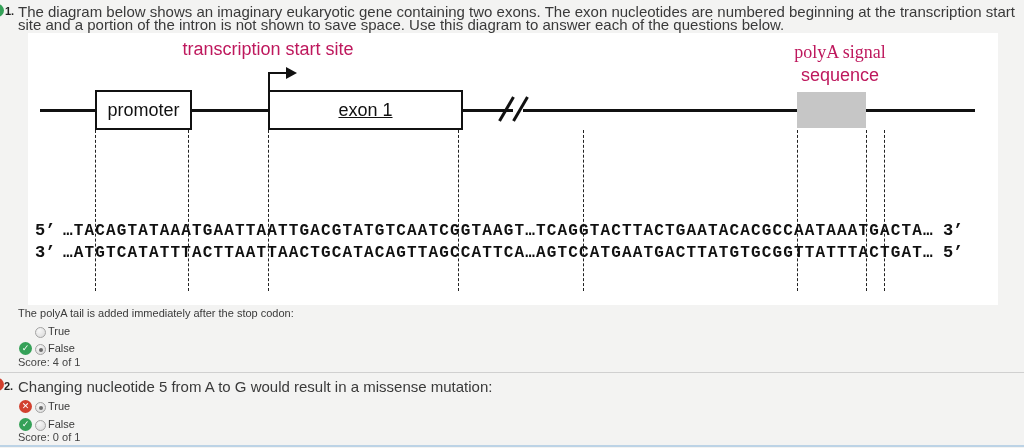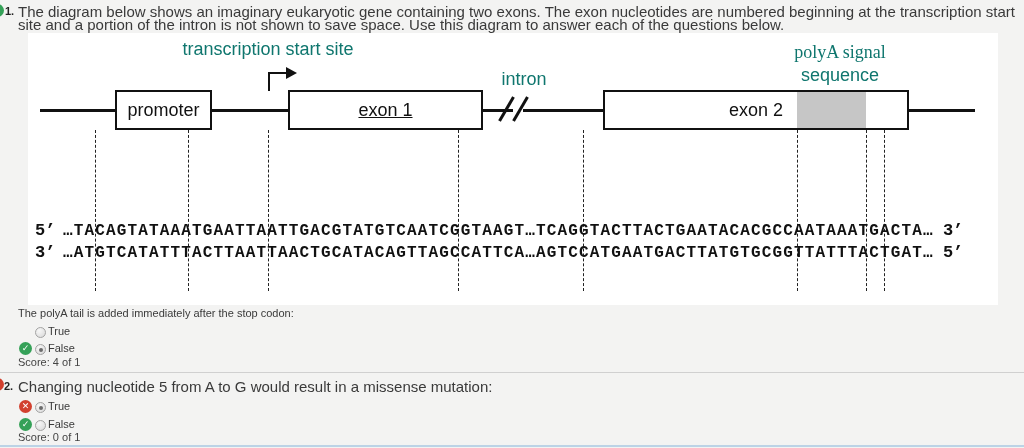--- a/index.html
+++ b/index.html
@@ -8,24 +8,24 @@
 
   
   .q-num{position:absolute;font-size:11px;font-weight:bold;color:#222;}
   .q-text{position:absolute;left:18px;width:1002px;font-size:15px;line-height:13px;color:#3a3a3a;}
   .status-sliver{position:absolute;left:-9px;width:13px;height:13px;border-radius:50%;}
 
   
   .panel{position:absolute;left:28px;top:33px;width:970px;height:272px;background:#ffffff;}
   .main-line{position:absolute;left:12px;top:76px;width:935px;height:3px;background:#111;}
   .gene-box{position:absolute;top:57px;height:36px;border:2px solid #111;background:#fff;
-            font-size:18px;color:#111;text-align:center;line-height:36px;margin-left:20px;}
+            font-size:18px;color:#111;text-align:center;line-height:36px;}
   .gray-region{position:absolute;top:59px;height:36px;}
   .dash{position:absolute;top:97px;height:161px;width:0;border-left:1px dashed #222;}
-  .diag-label{position:absolute;font-size:18px;color:#0f766e;text-align:center;}
+  .diag-label{position:absolute;font-size:18px;color:#be185d;text-align:center;}
   .tss-vert{position:absolute;left:240px;top:39px;width:2px;height:19px;background:#111;}
   .tss-horiz{position:absolute;left:240px;top:39px;width:19px;height:2px;background:#111;}
   .tss-head{position:absolute;left:258px;top:34px;width:0;height:0;
             border-left:11px solid #111;border-top:6px solid transparent;border-bottom:6px solid transparent;}
   .break-gap{position:absolute;left:485px;top:73px;width:10px;height:9px;background:#fff;}
   .break-slash{position:absolute;top:62px;width:3px;height:28px;background:#111;transform:rotate(30deg);}
 
   
   .seq-row{position:absolute;left:7px;display:flex;align-items:baseline;white-space:pre;
            font-family:"Liberation Mono","DejaVu Sans Mono",monospace;font-weight:bold;color:#111;}
@@ -55,32 +55,30 @@
 
   <span class="status-sliver" style="top: 4px; background-color: rgb(53, 161, 88);"></span>
   <span class="q-num" style="left:5px;top:5px;">1.</span>
   <div class="q-text" style="top:5px;">The diagram below shows an imaginary eukaryotic gene containing two exons. The exon nucleotides are numbered beginning at the transcription start site and a portion of the intron is not shown to save space. Use this diagram to answer each of the questions below.</div>
 
   <div class="panel">
     <div class="main-line"></div>
 
     <div class="gene-box" style="left:67px;width:93px;">promoter</div>
     <div class="gene-box" style="left:240px;width:191px;text-decoration:underline;">exon 1</div>
-    <div class="gene-box" style="left:555px;width:302px;">exon 2</div>
     <div class="gray-region" style="left: 769px; width: 69px; background-color: rgb(198, 198, 198);"></div>
 
     <div class="tss-vert"></div>
     <div class="tss-horiz"></div>
     <div class="tss-head"></div>
     <div class="diag-label" style="left:90px;top:6px;width:300px;">transcription start site</div>
 
     <div class="break-gap"></div>
     <div class="break-slash" style="left:477px;"></div>
     <div class="break-slash" style="left:491px;"></div>
-    <div class="diag-label" style="left:436px;top:36px;width:120px;">intron</div>
 
     <div class="diag-label" style="left:732px;top:9px;width:160px;font-family:Liberation Serif, serif;">polyA signal</div>
     <div class="diag-label" style="left:732px;top:32px;width:160px;">sequence</div>
 
     <div class="dash" style="left:67px;"></div>
     <div class="dash" style="left:160px;"></div>
     <div class="dash" style="left:240px;"></div>
     <div class="dash" style="left:430px;"></div>
     <div class="dash" style="left:555px;"></div>
     <div class="dash" style="left:769px;"></div>

